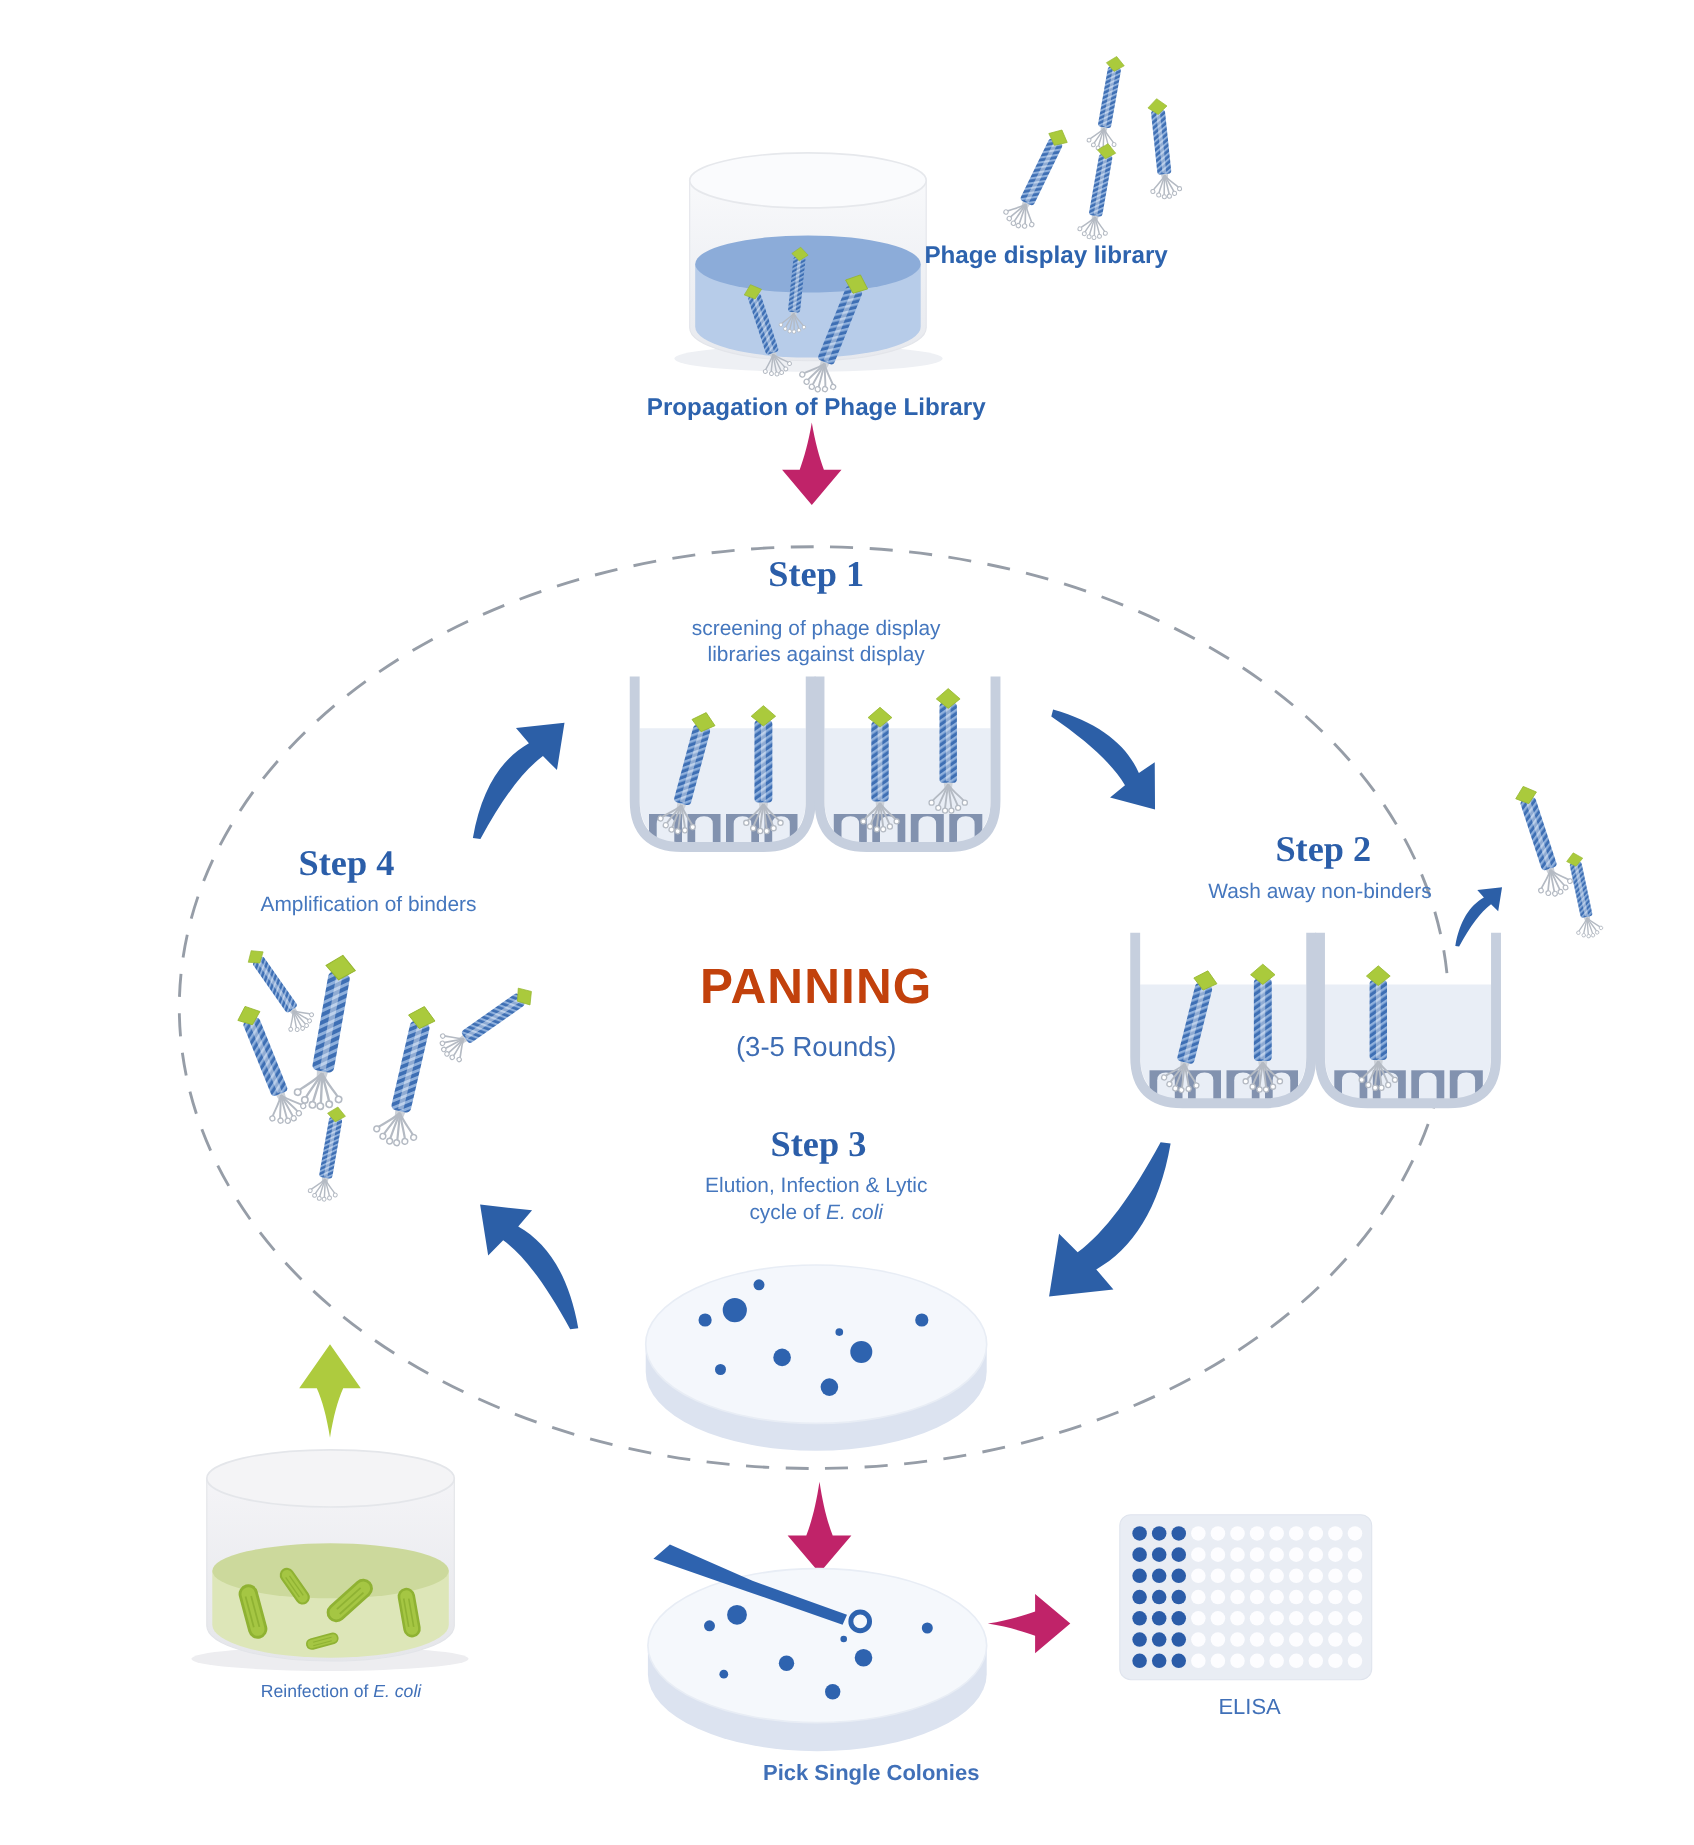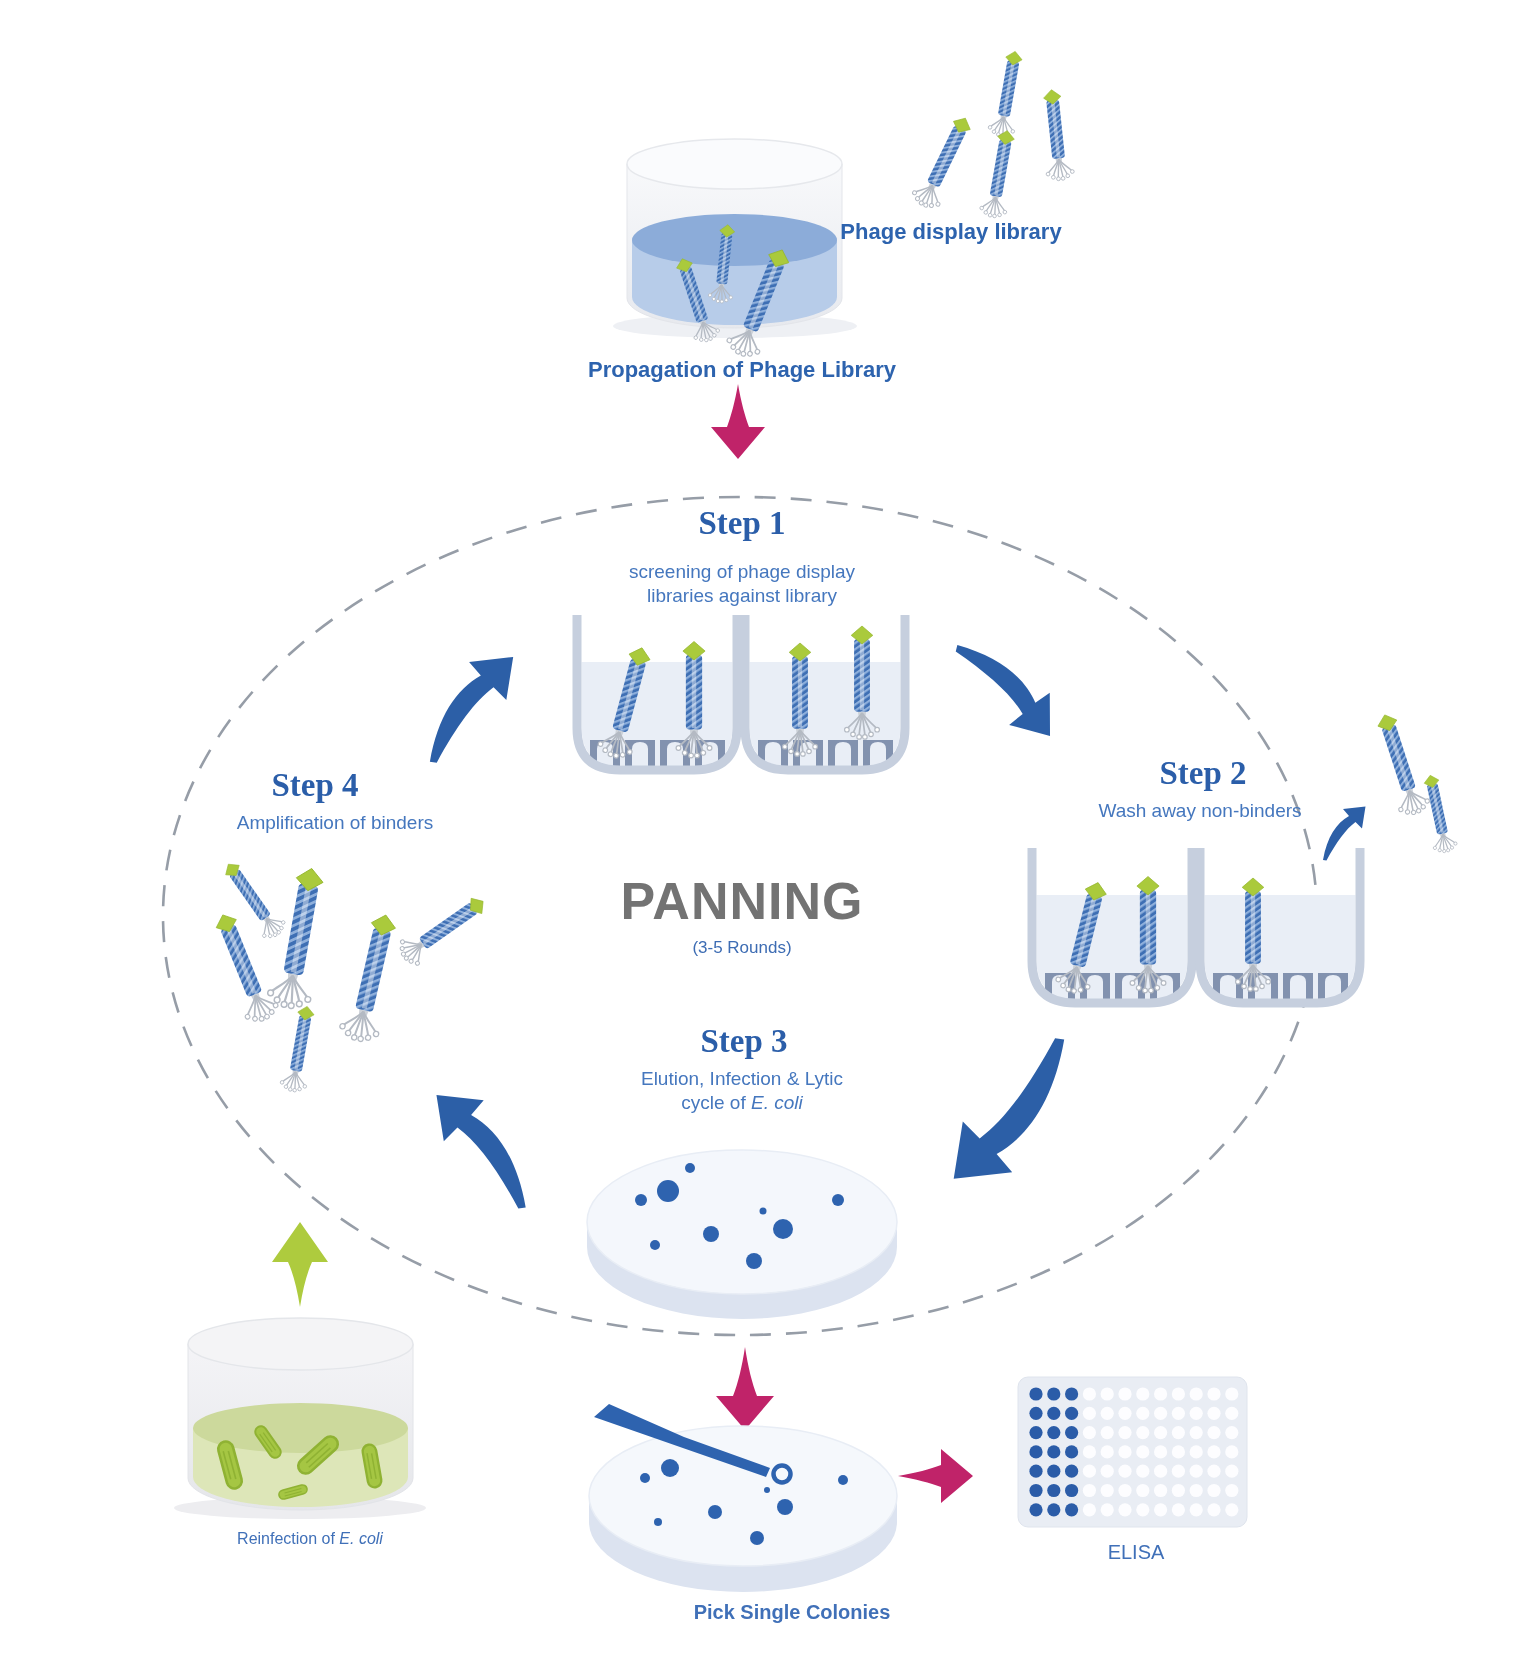--- a/index.html
+++ b/index.html
@@ -3,22 +3,22 @@
 <meta charset="utf-8">
 <style>
   html,body{margin:0;padding:0;background:#ffffff;}
   body{width:1540px;height:1677px;position:relative;overflow:hidden;
        font-family:"Liberation Sans","DejaVu Sans",sans-serif;}
   #art{position:absolute;left:0;top:0;}
   .lbl{position:absolute;transform:translateX(-50%);text-align:center;white-space:nowrap;}
   .brand{font-weight:700;color:#2d63ae;font-size:22px;}
   .step-title{font-weight:700;color:#2b5ea9;font-size:33px;font-family:Liberation Serif, serif;}
   .step-desc{font-size:19px;color:#4577be;line-height:24px;font-weight:500;}
-  .panning{font-weight:700;color:#737373;font-size:52px;letter-spacing:1px;}
-  .rounds{font-size:17px;color:#3d6cb3;font-weight:500;}
+  .panning{font-weight:700;color:#c2410c;font-size:45px;letter-spacing:1px;}
+  .rounds{font-size:25px;color:#3d6cb3;font-weight:500;}
   .blabel{font-size:20px;color:#4070b8;font-weight:600;}
   i{font-style:italic;}
 </style>
 </head>
 <body>
 
 <svg id="art" width="1540" height="1677" viewBox="0 0 1540 1677">
   <defs>
     <linearGradient id="glass1" x1="0" y1="0" x2="0" y2="1">
       <stop offset="0" stop-color="#f8f9fb"></stop>
@@ -285,21 +285,21 @@
       </g>
   </g>
 </svg>
 
 <div class="lbl brand" style="left:951px;top:219px;">Phage display library</div>
 <div class="lbl brand" style="left:742px;top:357px;">Propagation of Phage Library</div>
 
 <div class="lbl step-title" style="left:742px;top:505px;">Step 1</div>
 <div class="lbl step-desc" style="left:742px;top:560px;">
   <span>screening of phage display</span><br>
-  <span>libraries against library</span>
+  <span>libraries against display</span>
 </div>
 
 <div class="lbl step-title" style="left:1203px;top:755px;">Step 2</div>
 <div class="lbl step-desc" style="left:1200px;top:799px;">Wash away non-binders</div>
 
 <div class="lbl step-title" style="left:315px;top:767px;">Step 4</div>
 <div class="lbl step-desc" style="left:315px;top:811px;margin-left:20px;">Amplification of binders</div>
 
 <div class="lbl panning" style="left:742px;top:871px;">PANNING</div>
 <div class="lbl rounds" style="left:742px;top:938px;">(3-5 Rounds)</div>

